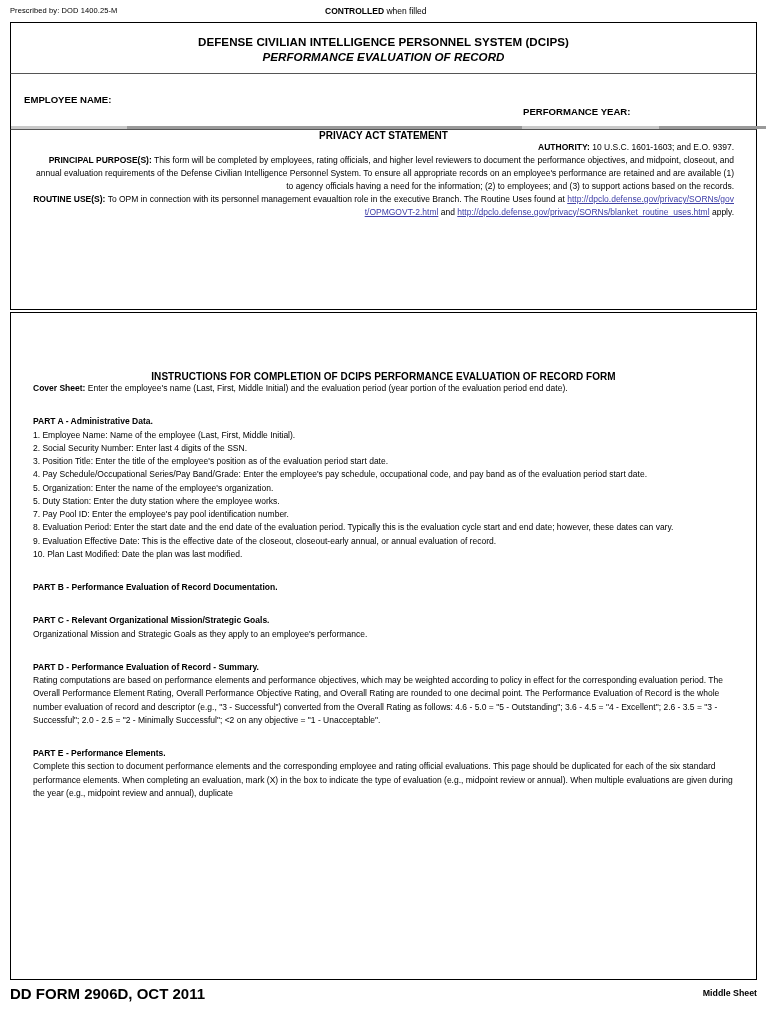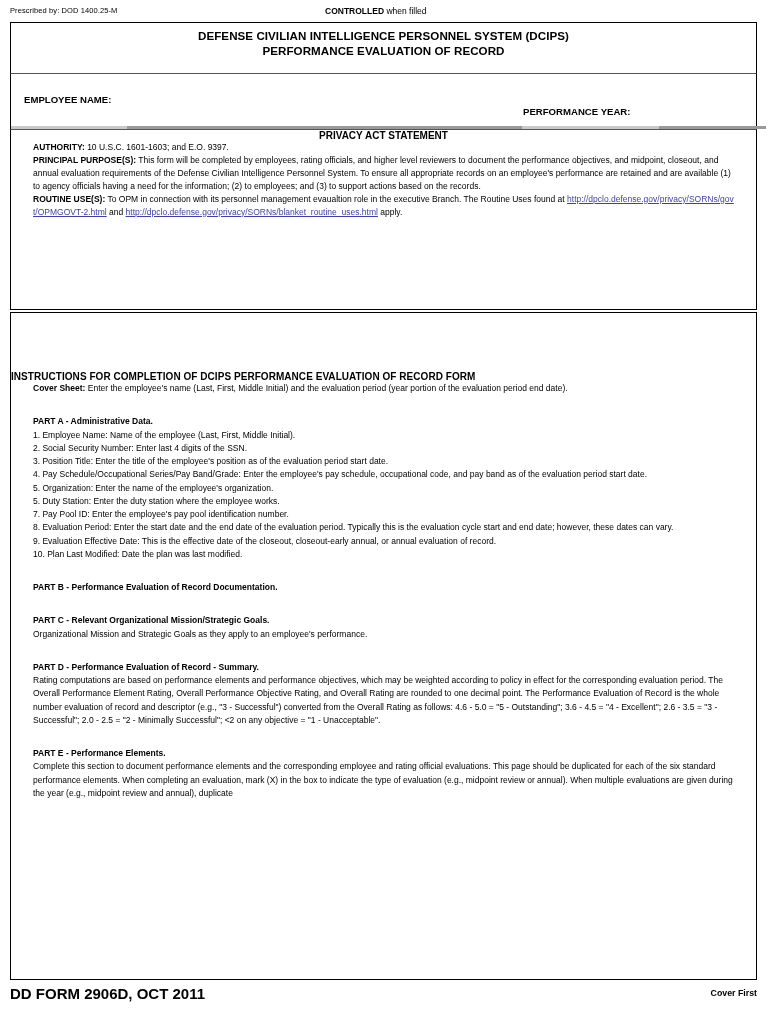--- a/index.html
+++ b/index.html
@@ -59,22 +59,22 @@
     width: 747px; height: 52px;
     border-bottom: 1.1px solid #555;
   }
   .title-line1, .title-line2 {
     text-align: center;
     font-weight: bold;
     font-size: 11.6px;
     letter-spacing: 0.05px;
     white-space: nowrap;
   }
-  .title-line1 { margin-top: 6px; }
-  .title-line2 { margin-top: 2px; }
+  .title-line1 { margin-top: 12px; }
+  .title-line2 { margin-top: 2px; font-style: italic; }
 
   #name-box {
     left: 10px; top: 74px;
     width: 747px; height: 56px;
     border-top: none;
     border-bottom: 1.1px solid #555;
   }
   .field {
     position: absolute;
     font-weight: bold;
@@ -105,36 +105,36 @@
     text-align: center;
     font-weight: bold;
     font-size: 10px;
   }
   .pbody {
     padding: 0 22px 0 22px;
     font-size: 8.5px;
     line-height: 1.52;
   }
   .pbody p { margin: 0; }
-  .pblock { margin-top: 10px; }
+  .pblock { margin-top: 10px; text-align: right; }
   .pbody b { font-weight: bold; }
   .link {
     color: #4040a8;
     text-decoration: underline;
     word-break: break-all;
   }
 
   
   #instructions-box {
     left: 10px; top: 312px;
     width: 747px; height: 668px;
     overflow: hidden;
   }
   .ins-title {
-    text-align: left;
+    text-align: center;
     font-weight: bold;
     font-size: 10px;
     margin-top: 58px;
     letter-spacing: 0.05px;
   }
   .ins-body {
     padding: 0 20px 0 22px;
     font-size: 8.5px;
     line-height: 1.56;
   }
@@ -236,16 +236,16 @@
       <div class="gap-lg"></div>
 
       <p class="part-head">PART E - Performance Elements.</p>
       <p>Complete this section to document performance elements and the corresponding employee and rating official evaluations.  This page should be duplicated for each of the six standard performance elements. When completing an evaluation, mark (X) in the box to indicate the type of evaluation (e.g., midpoint review or annual).  When multiple evaluations are given during the year (e.g., midpoint review and annual), duplicate</p>
 
     </div>
   </div>
 
   <div class="footer">
     <div id="form-id">DD FORM 2906D, OCT 2011</div>
-    <div id="cover-sheet-label">Cover First</div>
+    <div id="cover-sheet-label">Middle Sheet</div>
   </div>
 
 </div>
 
 </body></html>

